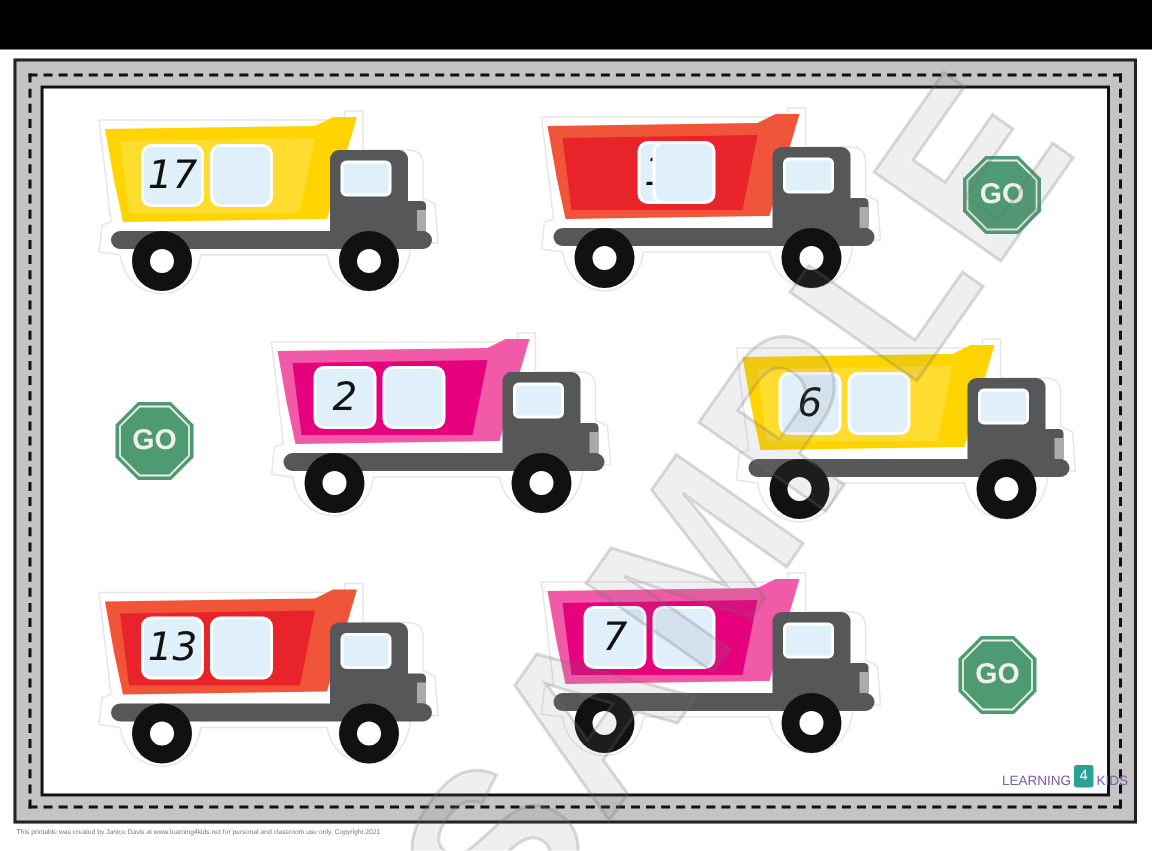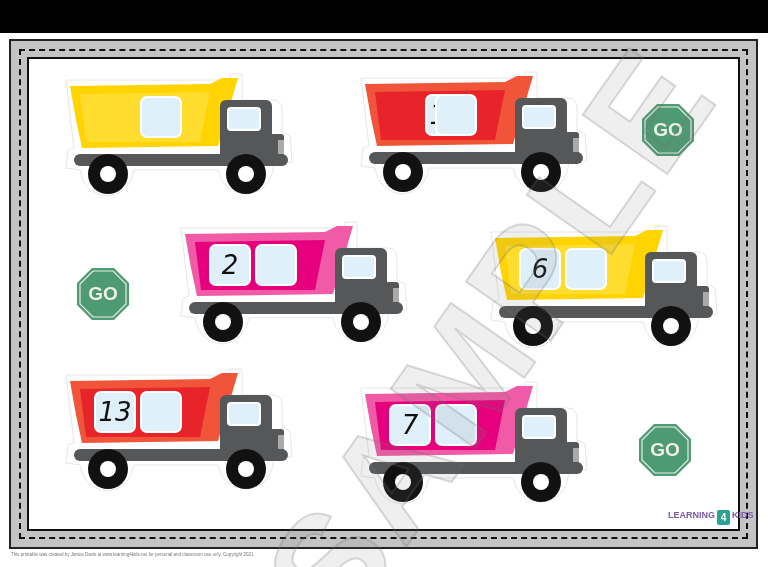--- a/index.html
+++ b/index.html
@@ -9,21 +9,21 @@
   .road-dash { position:absolute; left:8px; top:8px; right:8px; bottom:8px; border:2px dashed #111; box-sizing:border-box; }
   .frame-inner { position:absolute; left:27px; top:57px; width:713px; height:474px; background:#fff; border:2px solid #111; box-sizing:border-box; }
   .footer-note { position:absolute; left:11px; top:552px; font-size:4.5px; color:#777; white-space:nowrap; }
   .truck { position:absolute; width:240px; height:140px; }
   .truck svg { position:absolute; left:0; top:0; }
   .num-box { position:absolute; width:42px; height:42px; background:#dff0fb; border:2px solid #fff; border-radius:7px; box-sizing:border-box; display:flex; align-items:center; justify-content:center; font-family:"DejaVu Sans", sans-serif; font-size:26px; font-style:italic; color:#111; }
   .go-sign { position:absolute; width:56px; height:56px; }
   .go-sign svg { position:absolute; left:0; top:0; }
   .go-label { position:absolute; left:0; top:0; width:56px; height:56px; display:flex; align-items:center; justify-content:center; color:#f0f0e8; font-size:19px; font-weight:bold; letter-spacing:0px; }
   .watermark { position:absolute; left:160px; top:250px; font-size:150px; font-weight:bold; color:rgba(120,120,120,0.12); transform:rotate(-55deg); transform-origin:center; white-space:nowrap; -webkit-text-stroke:2px rgba(110,110,110,0.25); pointer-events:none; letter-spacing:6px; }
-  .logo { position:absolute; left:668px; top:510px; display:flex; align-items:flex-start; font-size:9px; font-weight:bold; color:#7b5aa6; }
+  .logo { position:absolute; left:668px; top:510px; display:flex; align-items:flex-end; font-size:9px; font-weight:normal; color:#7b5aa6; }
   .logo .four { display:inline-flex; align-items:center; justify-content:center; width:13px; height:15px; background:#2aa392; color:#fff; font-size:10px; margin:0 2px; border-radius:2px; }
 </style>
 </head>
 <body>
 
 <div class="topbar"></div>
 
 <div class="frame-outer">
   <div class="road-dash"></div>
 </div>
@@ -37,20 +37,21 @@
     <rect x="160" y="30" width="52" height="60" rx="6" fill="#555759"></rect>
     <rect x="168" y="38" width="32" height="22" rx="3" fill="#dff0fb" stroke="#fff" stroke-width="2"></rect>
     <rect x="210" y="64" width="14" height="22" rx="3" fill="#555759"></rect>
     <rect x="218" y="70" width="6" height="14" fill="#aaa"></rect>
     <rect x="14" y="84" width="214" height="12" rx="6" fill="#555759"></rect>
     <circle cx="48" cy="104" r="20" fill="#111"></circle>
       <circle cx="48" cy="104" r="8" fill="#fff"></circle>
     <circle cx="186" cy="104" r="20" fill="#111"></circle>
       <circle cx="186" cy="104" r="8" fill="#fff"></circle>
   </svg>
+  <div class="num-box" style="left:34px;top:26px;">17</div>
   <div class="num-box" style="left:80px;top:26px;"></div>
 </div>
 
 <div class="truck" style="left:355px;top:68px;">
   <svg width="240" height="140" viewBox="0 0 240 140">
     <path d="M6 10 L170 10 L170 4 L182 4 L182 30 L212 30 Q222 30 222 40 L222 62 L230 66 L232 92 L214 92 Q212 122 186 124 Q162 122 158 100 L74 100 Q70 124 48 126 Q24 124 20 100 L6 98 L8 80 L14 78 Z" fill="#fff" stroke="#e6e6e6" stroke-width="1"></path>
     <path d="M10 16 L150 14 L162 8 L178 8 L158 76 L22 78 L16 50 Z" fill="#f0553a"></path>
     <path d="M20 24 L150 22 L140 72 L26 72 Z" fill="#e8232a"></path>
     <rect x="160" y="30" width="52" height="60" rx="6" fill="#555759"></rect>
     <rect x="168" y="38" width="32" height="22" rx="3" fill="#dff0fb" stroke="#fff" stroke-width="2"></rect>
@@ -97,21 +98,21 @@
     <rect x="14" y="84" width="214" height="12" rx="6" fill="#555759"></rect>
     <circle cx="48" cy="104" r="20" fill="#111"></circle>
       <circle cx="48" cy="104" r="8" fill="#fff"></circle>
     <circle cx="186" cy="104" r="20" fill="#111"></circle>
       <circle cx="186" cy="104" r="8" fill="#fff"></circle>
   </svg>
   <div class="num-box" style="left:34px;top:26px;">6</div>
   <div class="num-box" style="left:80px;top:26px;"></div>
 </div>
 
-<div class="truck" style="left:60px;top:365px;">
+<div class="truck" style="left:60px;top:385px;">
   <svg width="240" height="140" viewBox="0 0 240 140">
     <path d="M6 10 L170 10 L170 4 L182 4 L182 30 L212 30 Q222 30 222 40 L222 62 L230 66 L232 92 L214 92 Q212 122 186 124 Q162 122 158 100 L74 100 Q70 124 48 126 Q24 124 20 100 L6 98 L8 80 L14 78 Z" fill="#fff" stroke="#e6e6e6" stroke-width="1"></path>
     <path d="M10 16 L150 14 L162 8 L178 8 L158 76 L22 78 L16 50 Z" fill="#f0553a"></path>
     <path d="M20 24 L150 22 L140 72 L26 72 Z" fill="#e8232a"></path>
     <rect x="160" y="30" width="52" height="60" rx="6" fill="#555759"></rect>
     <rect x="168" y="38" width="32" height="22" rx="3" fill="#dff0fb" stroke="#fff" stroke-width="2"></rect>
     <rect x="210" y="64" width="14" height="22" rx="3" fill="#555759"></rect>
     <rect x="218" y="70" width="6" height="14" fill="#aaa"></rect>
     <rect x="14" y="84" width="214" height="12" rx="6" fill="#555759"></rect>
     <circle cx="48" cy="104" r="20" fill="#111"></circle>

